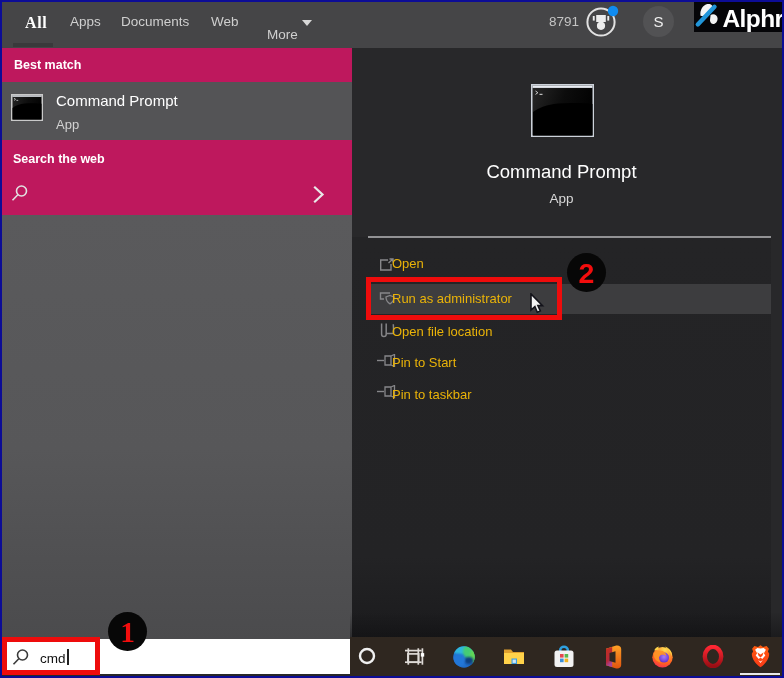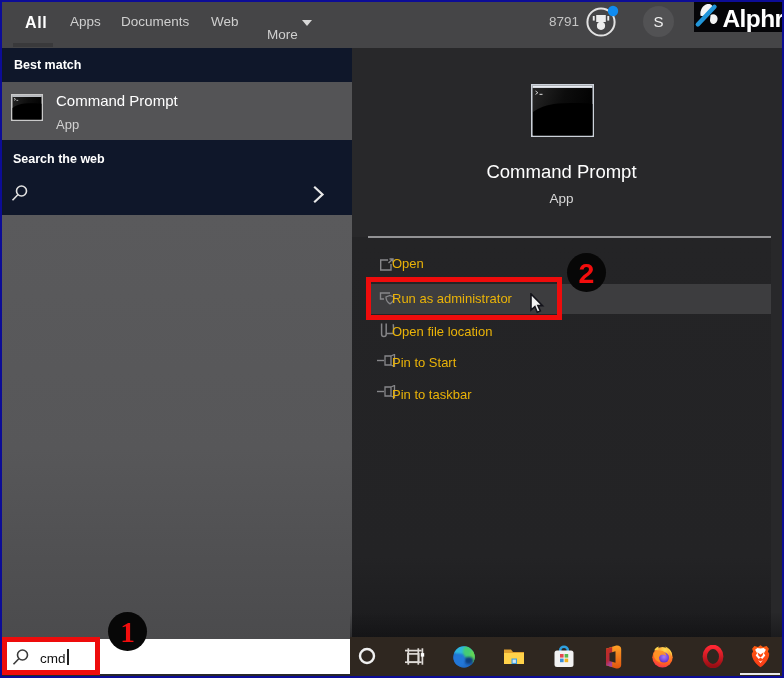--- a/index.html
+++ b/index.html
@@ -8,21 +8,21 @@
 .abs { position:absolute; }
 
 
 #navbar { position:absolute; left:0; top:0; width:784px; height:48px; background:#454547; }
 .tab { position:absolute; top:14px; font-size:13.5px; color:#cfcfcf; }
 .tab.sel { color:#ffffff; font-weight:bold; }
 #underline { position:absolute; left:13px; top:43px; width:40px; height:4px; background:#39393b; }
 #n8791 { position:absolute; left:549px; top:14px; font-size:13.5px; color:#c4c4c4;text-align:center; }
 
 
-#leftpanel { position:absolute; left:0; top:48px; width:416px; height:591px; background:#0f172a; }
+#leftpanel { position:absolute; left:0; top:48px; width:416px; height:591px; background:#be185d; }
 #bestrow { position:absolute; left:0; top:34px; width:352px; height:58px; background:#545456; }
 #leftlower { position:absolute; left:0; top:167px; width:352px; height:424px;
   background:linear-gradient(180deg,#5a5a5c 0%,#575759 55%,#4b4b4d 100%); }
 #rightpanel { position:absolute; left:352px; top:48px; width:430px; height:589px; background:#28282a; }
 #optarea { position:absolute; left:0; top:189px; width:419px; height:400px; background:linear-gradient(180deg,#242426 0%,#232325 80%,#1b1b1d 100%); }
 #separator { position:absolute; left:368px; top:236px; width:403px; height:2px; background:#929294; }
 #runrow { position:absolute; left:368px; top:284px; width:403px; height:30px; background:#3d3d3f; }
 
 
 .h12 { font-size:12.5px; font-weight:bold; color:#ffffff; }
@@ -38,21 +38,21 @@
 #taskbar { position:absolute; left:350px; top:637px; width:432px; height:39px; background:#2f2720; }
 #tbdark { position:absolute; left:350px; top:612px; width:432px; height:25px; background:linear-gradient(180deg,rgba(18,18,20,0) 0%,rgba(14,14,16,0.5) 100%); z-index:3; }
 #frame { position:absolute; left:0; top:0; width:784px; height:678px; border:2px solid #0c0c96; pointer-events:none; z-index:50; }
 .ticon { position:absolute; top:645px; }
 #braveline { position:absolute; left:740px; top:673px; width:40px; height:2px; background:#e8e8e8; z-index:10; }
 </style>
 </head>
 <body>
 
 <div id="navbar"></div>
-<div class="tab sel" style="left:25px; top:14px; font-size:16px; letter-spacing:0.6px;">All</div>
+<div class="tab sel" style="left:25px; top:14px; font-size:16px; letter-spacing:0.6px;font-family:Liberation Serif, serif;">All</div>
 <div id="underline"></div>
 <div class="tab" style="left:70px;">Apps</div>
 <div class="tab" style="left:121px;">Documents</div>
 <div class="tab" style="left:211px;">Web</div>
 <div class="tab" style="left:267px;margin-top:13px;">More</div>
 <svg class="abs" style="left:301px; top:18px;" width="12" height="10">
     <polygon points="1,2 11,2 6,8" fill="#d8d8d8"></polygon>
   </svg>
 <div id="n8791">8791</div>
 

